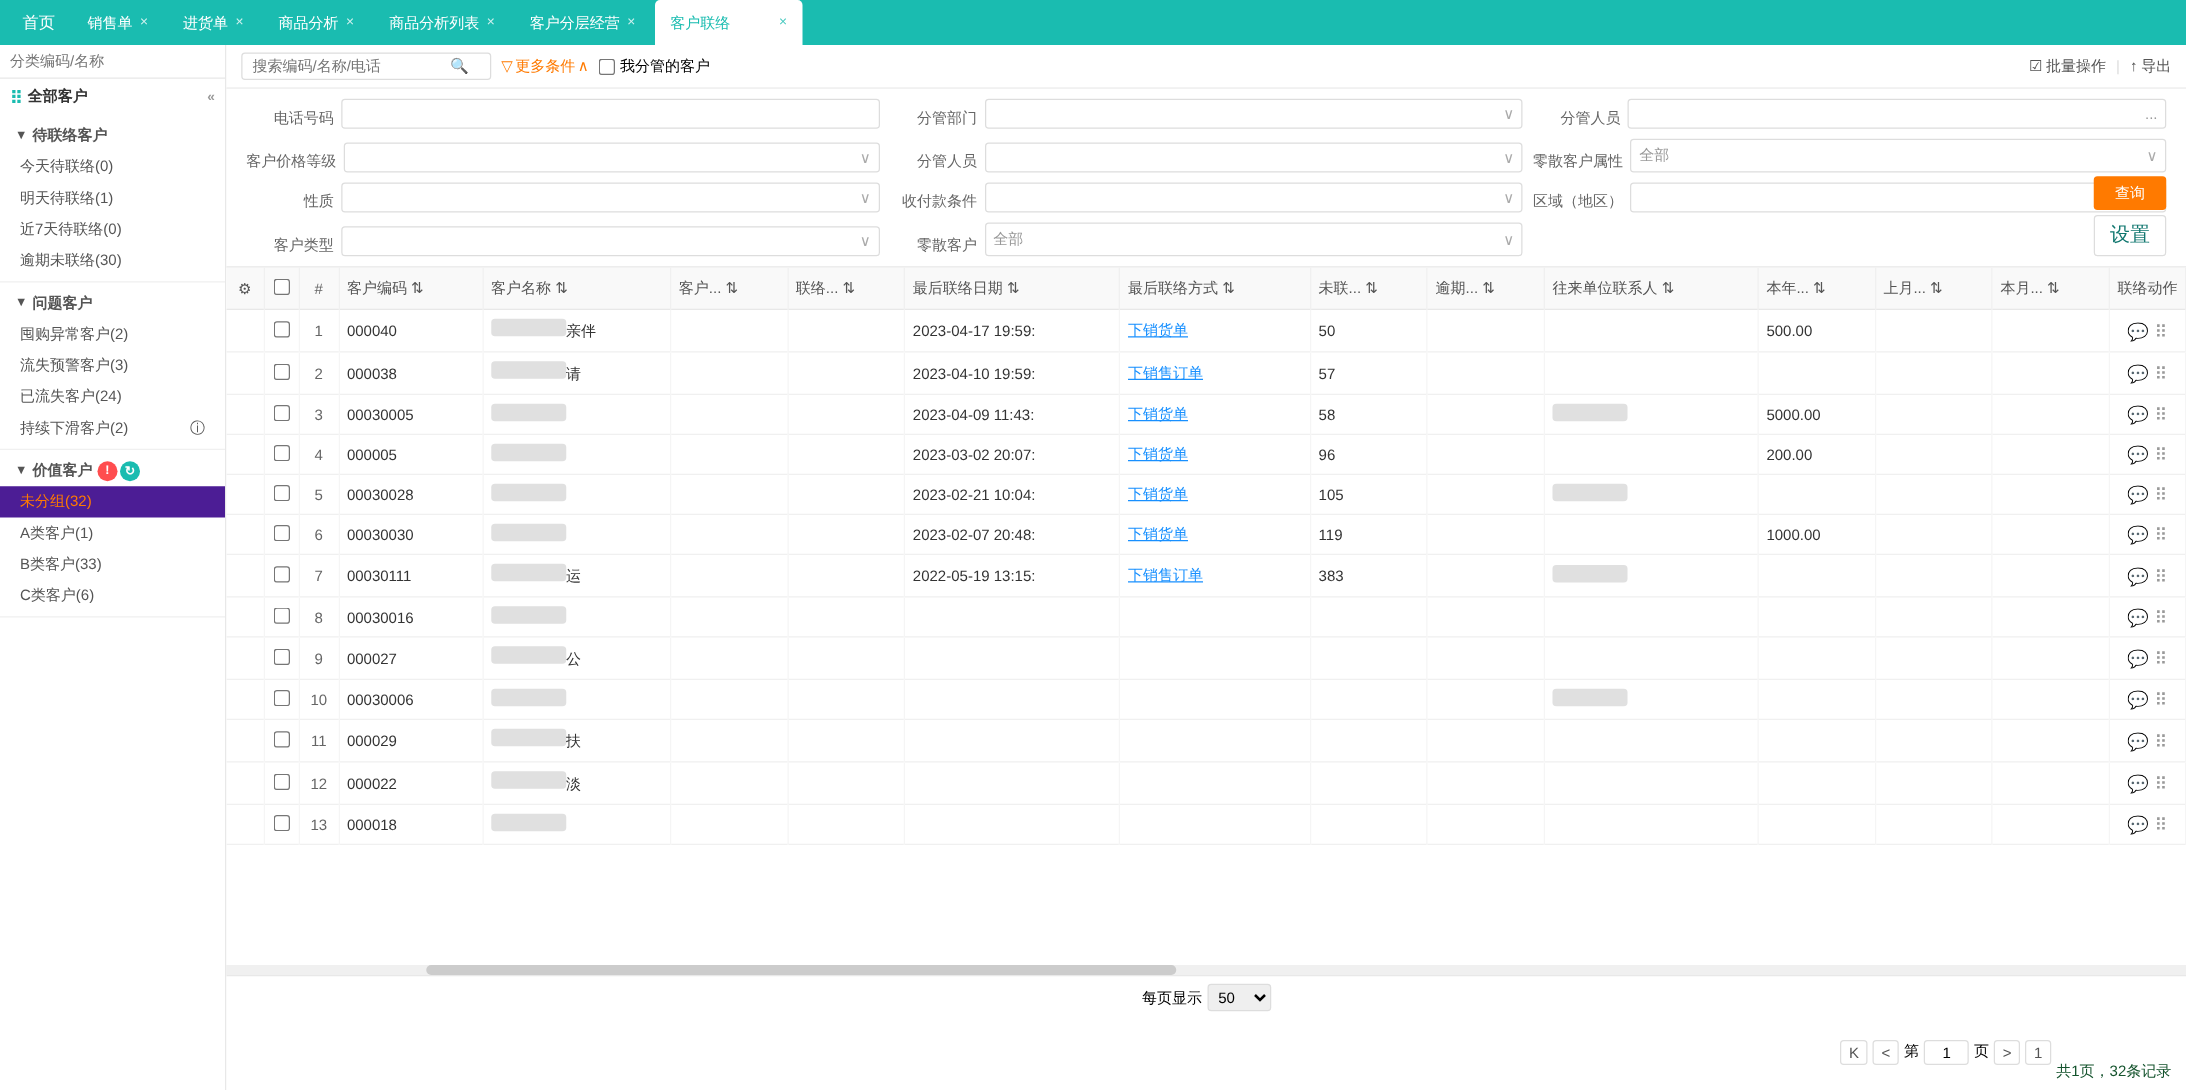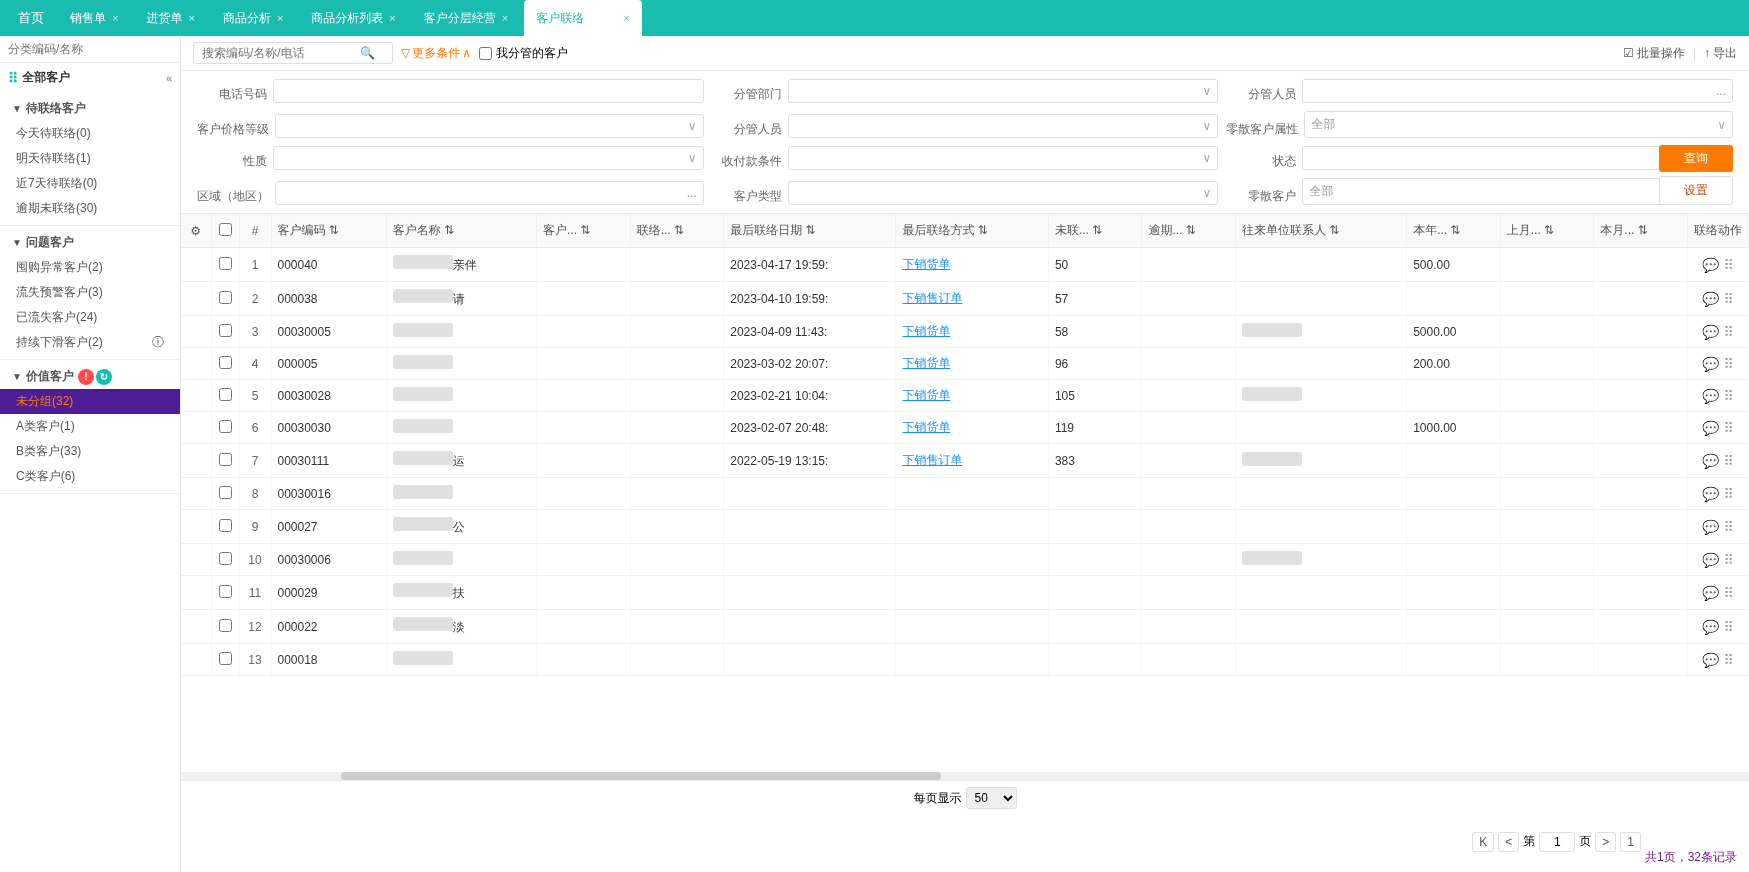--- a/index.html
+++ b/index.html
@@ -218,26 +218,26 @@
       background: #ff7a00;
       color: white;
       border: none;
       border-radius: 3px;
       padding: 5px 16px;
       cursor: pointer;
       font-size: 12px;
     }
     .btn-reset {
       background: white;
-      color: #c2410c;
+      color: #0f766e;
       border: 1px solid #ddd;
       border-radius: 3px;
-      padding: 5px 24px;
-      cursor: pointer;
-      font-size: 12px;
+      padding: 5px 12px;
+      cursor: pointer;
+      font-size: 16px;
     }
     
     
     .table-container {
       flex: 1;
       overflow: auto;
       background: white;
     }
     table {
       width: 100%;
@@ -322,21 +322,21 @@
       font-size: 12px;
     }
     .page-input {
       border: 1px solid #ddd;
       border-radius: 3px;
       padding: 2px 4px;
       width: 36px;
       text-align: center;
       font-size: 12px;
     }
-    .total-info { color: #701a75; margin-top: 32px; }
+    .total-info { color: #14532d; margin-top: 32px; }
     
     
     .settings-col { width: 30px; text-align: center; }
     
     
     .scroll-indicator {
       height: 8px;
       background: #f0f0f0;
       position: relative;
     }
@@ -539,27 +539,20 @@
           <span class="caret">∨</span>
         </div>
       </div>
       <div class="filter-row">
         <span class="filter-label">收付款条件</span>
         <div class="filter-input">
           <span>&nbsp;</span>
           <span class="caret">∨</span>
         </div>
       </div>
-      <div class="filter-row">
-        <span class="filter-label">状态</span>
-        <div class="filter-input">
-          <span>&nbsp;</span>
-          <span class="caret">∨</span>
-        </div>
-      </div>
 
       <div class="filter-row">
         <span class="filter-label">区域（地区）</span>
         <div class="filter-input">
           <span>&nbsp;</span>
           <span>...</span>
         </div>
       </div>
       <div class="filter-row">
         <span class="filter-label">客户类型</span>

